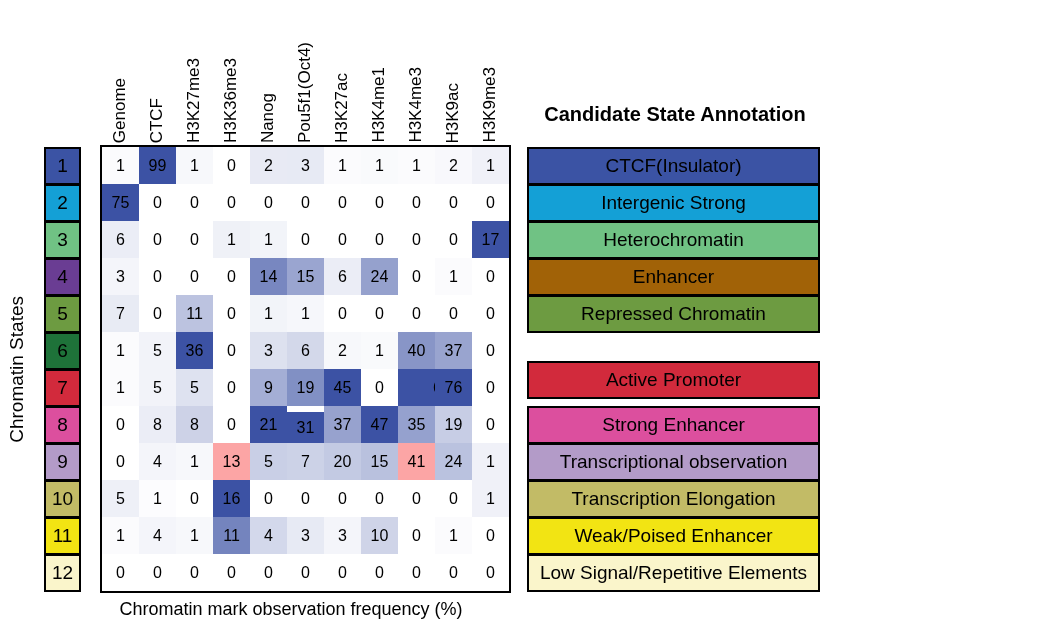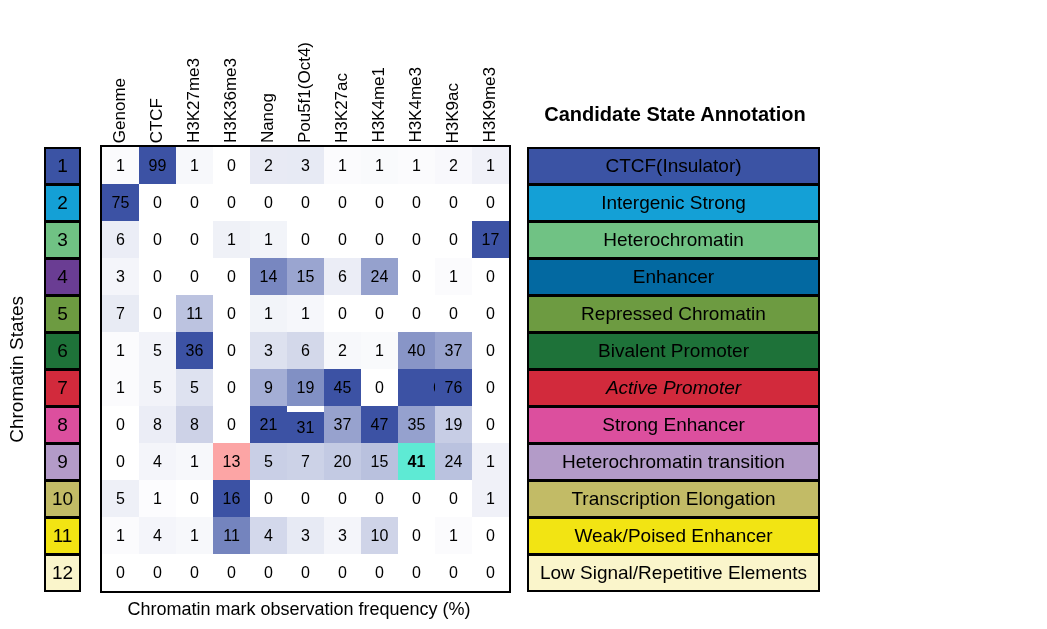--- a/index.html
+++ b/index.html
@@ -43,21 +43,21 @@
     display:grid;
     grid-template-columns:repeat(11, 37px);
     grid-template-rows:repeat(12, 37px);
   }
   .hm-cell {
     display:flex; align-items:center; justify-content:center;
     font-size:16px; color:#000;
   }
   
   .x-title {
-    position:absolute; left:84px; top:599px; width:430px;
+    position:absolute; left:76px; top:599px; width:430px;
     text-align:center; font-size:18px; white-space:nowrap;
   }
   
   .legend-title {
     position:absolute; left:520px; top:103px; width:310px;
     text-align:center; font-weight:bold; font-size:20px; white-space:nowrap;
   }
   .legend { position:absolute; left:527px; top:147px; width:293px; height:568px; }
   .legend-row {
     position:absolute; left:0; width:293px; height:38px;
@@ -216,21 +216,21 @@
       <div class="hm-cell" style="background: rgb(199, 205, 229);">19</div>
       <div class="hm-cell" style="background: rgb(255, 255, 255);">0</div>
       <div class="hm-cell" style="background: rgb(255, 255, 255);">0</div>
       <div class="hm-cell" style="background: rgb(244, 245, 250);">4</div>
       <div class="hm-cell" style="background: rgb(247, 248, 251);">1</div>
       <div class="hm-cell" style="background: #fca5a5;">13</div>
       <div class="hm-cell" style="background: rgb(201, 207, 230);">5</div>
       <div class="hm-cell" style="background: rgb(204, 210, 231);">7</div>
       <div class="hm-cell" style="background: rgb(195, 202, 227);">20</div>
       <div class="hm-cell" style="background: rgb(185, 193, 222);">15</div>
-      <div class="hm-cell" style="background: #5eead4; font-weight: bold;">41</div>
+      <div class="hm-cell" style="background: #fca5a5;">41</div>
       <div class="hm-cell" style="background: rgb(186, 194, 223);">24</div>
       <div class="hm-cell" style="background: rgb(240, 241, 248);">1</div>
       <div class="hm-cell" style="background: rgb(238, 240, 247);">5</div>
       <div class="hm-cell" style="background: rgb(252, 252, 254);">1</div>
       <div class="hm-cell" style="background: rgb(255, 255, 255);">0</div>
       <div class="hm-cell" style="background: rgb(60, 82, 164);">16</div>
       <div class="hm-cell" style="background: rgb(255, 255, 255);">0</div>
       <div class="hm-cell" style="background: rgb(255, 255, 255);">0</div>
       <div class="hm-cell" style="background: rgb(255, 255, 255);">0</div>
       <div class="hm-cell" style="background: rgb(255, 255, 255);">0</div>
@@ -262,24 +262,23 @@
     </div>
 
   <div class="x-title">Chromatin mark observation frequency (%)</div>
 
   <div class="legend-title">Candidate State Annotation</div>
 
   <div class="legend" id="legend">
       <div class="legend-row" style="top: 0px; background: rgb(59, 83, 164);">CTCF(Insulator)</div>
       <div class="legend-row" style="top: 37px; background: rgb(20, 160, 214);">Intergenic Strong</div>
       <div class="legend-row" style="top: 74px; background: rgb(112, 194, 132);">Heterochromatin</div>
-      <div class="legend-row" style="top: 111px; background: #0369a1;">Enhancer</div>
+      <div class="legend-row" style="top: 111px; background: #a16207;">Enhancer</div>
       <div class="legend-row" style="top: 148px; background: rgb(109, 155, 65);">Repressed Chromatin</div>
-      <div class="legend-row" style="top: 185px; background: rgb(30, 114, 57);">Bivalent Promoter</div>
-      <div class="legend-row" style="top: 222px; background: rgb(210, 42, 60); font-style: italic;">Active Promoter</div>
+      <div class="legend-row" style="top: 214px; background: rgb(210, 42, 60);">Active Promoter</div>
       <div class="legend-row" style="top: 259px; background: rgb(220, 79, 158);">Strong Enhancer</div>
-      <div class="legend-row" style="top: 296px; background: rgb(179, 155, 200);">Heterochromatin transition</div>
+      <div class="legend-row" style="top: 296px; background: rgb(179, 155, 200);">Transcriptional observation</div>
       <div class="legend-row" style="top: 333px; background: rgb(194, 187, 102);">Transcription Elongation</div>
       <div class="legend-row" style="top: 370px; background: rgb(242, 228, 19);">Weak/Poised Enhancer</div>
       <div class="legend-row" style="top: 407px; background: rgb(250, 245, 203);">Low Signal/Repetitive Elements</div>
     </div>
 
 </div>
 
 </body></html>

